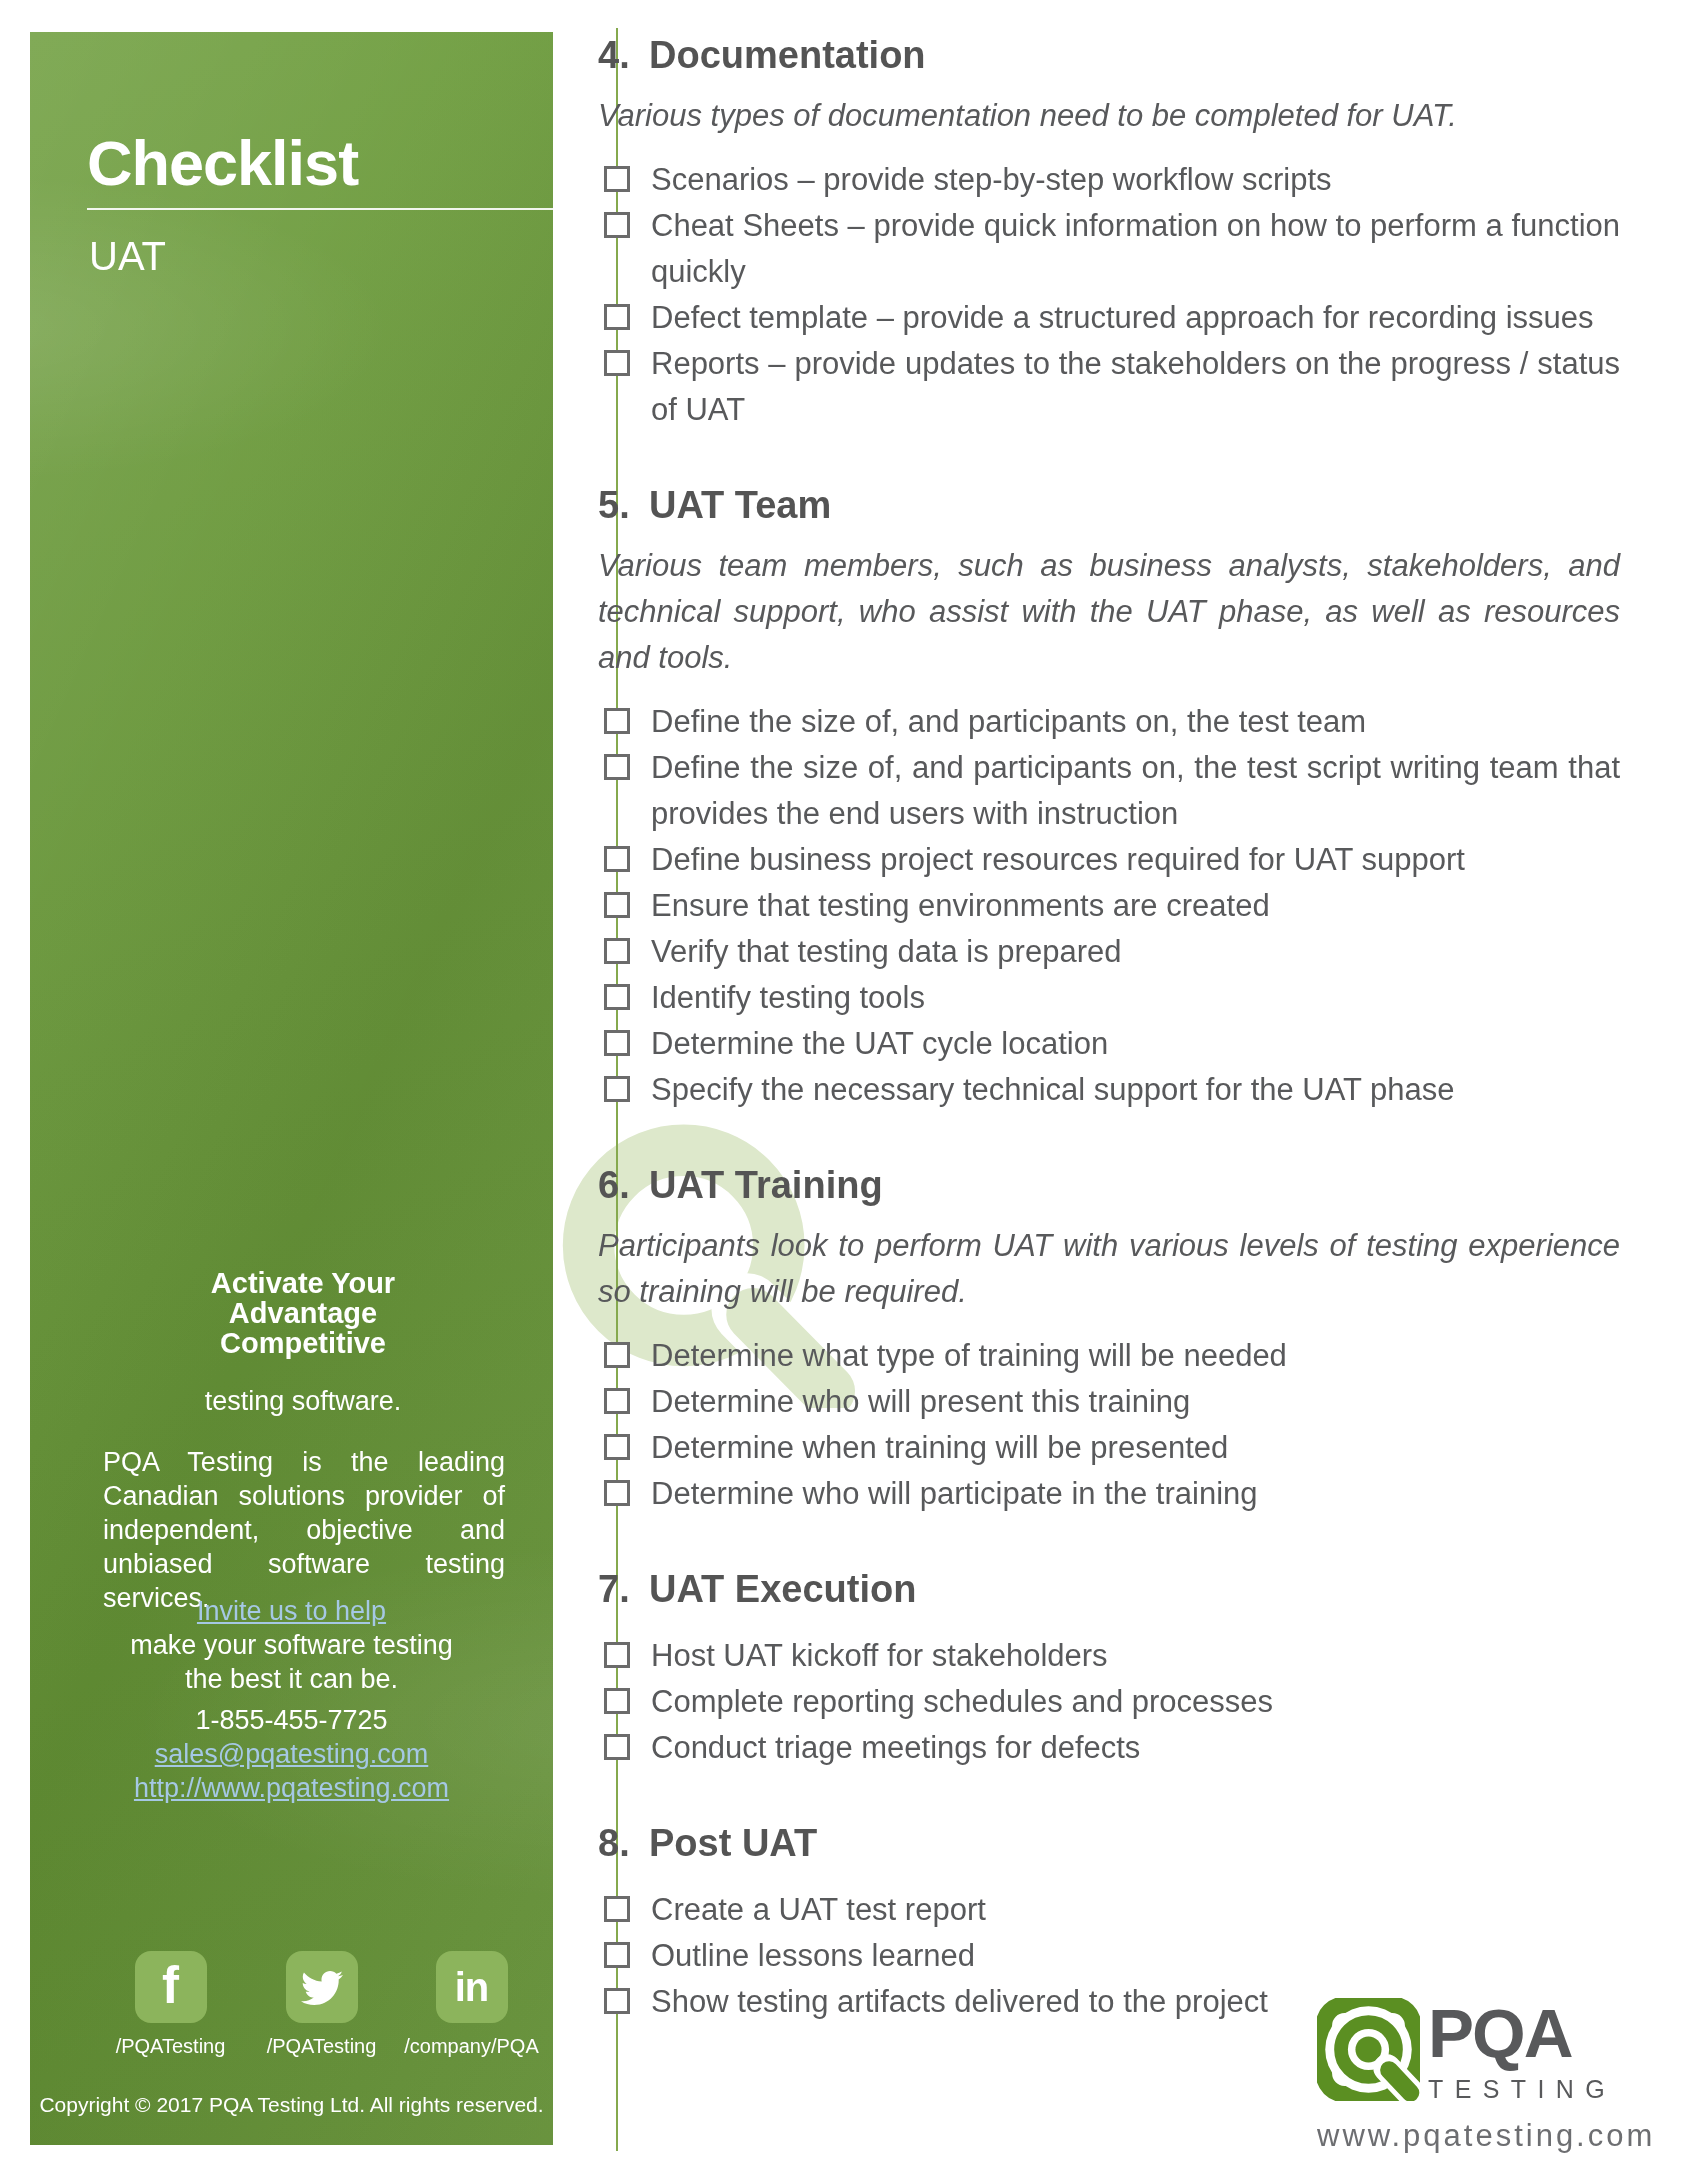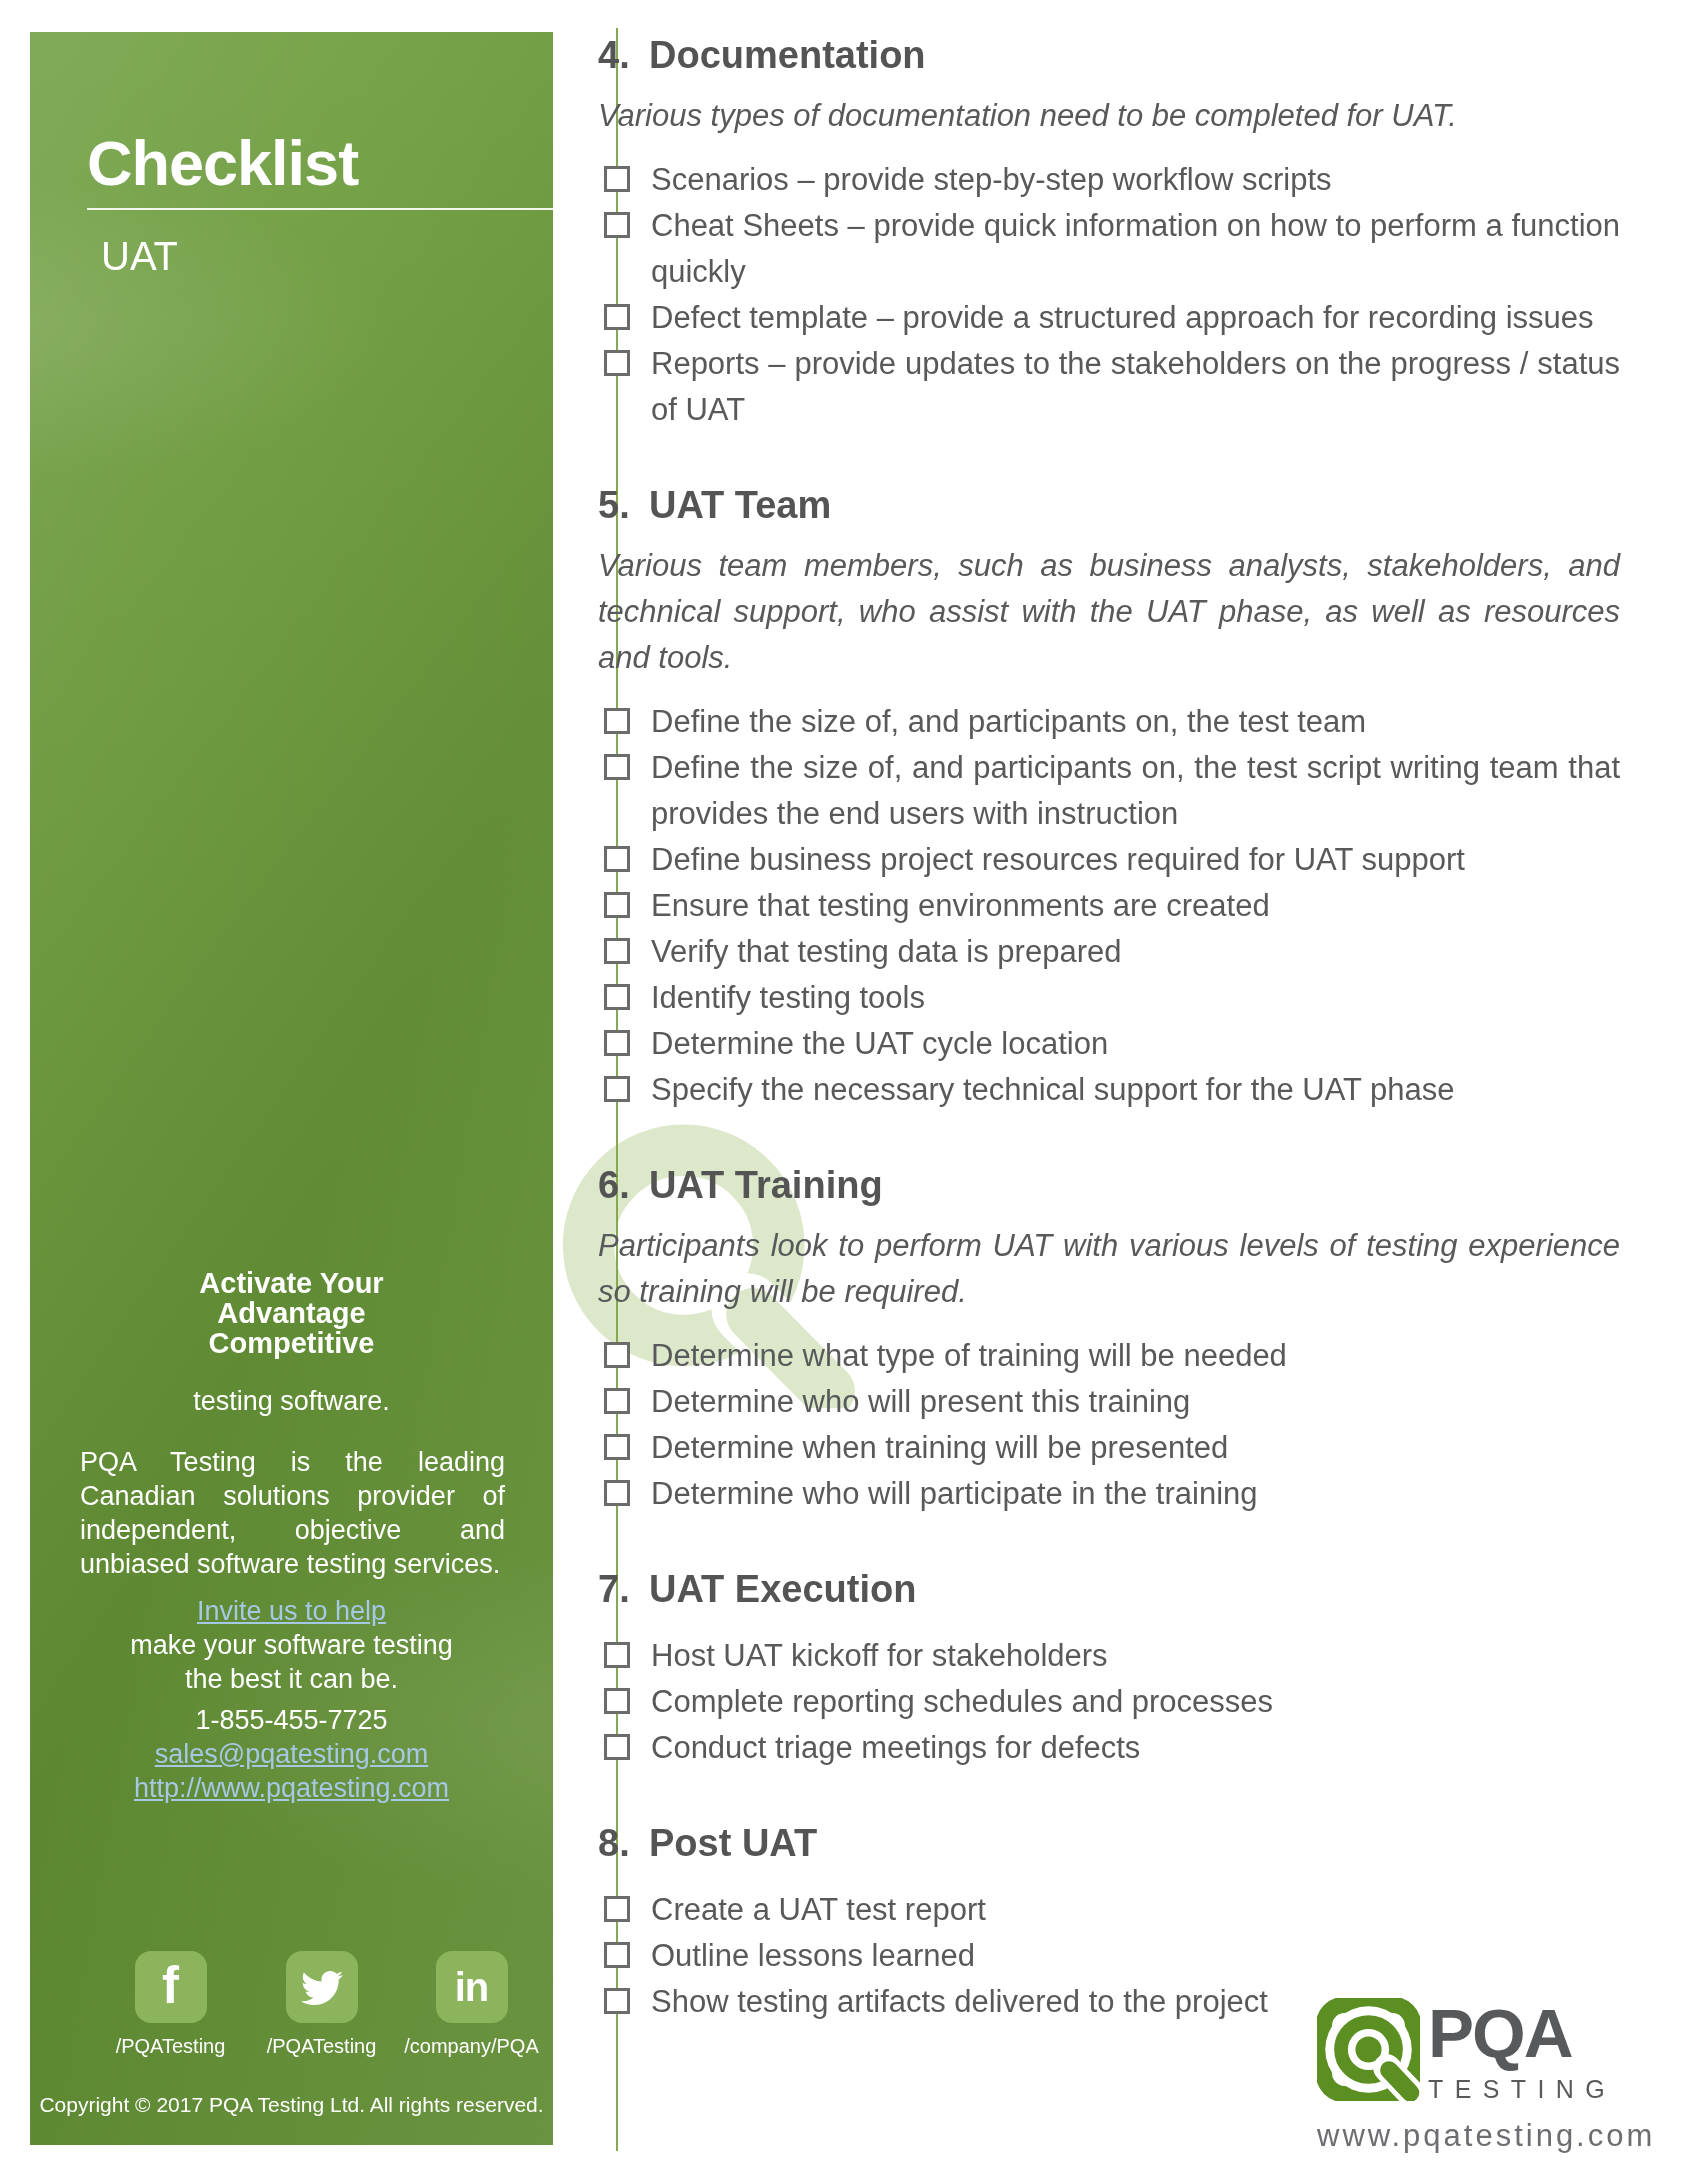--- a/index.html
+++ b/index.html
@@ -20,23 +20,23 @@
   }
   .sidebar::before { 
     content:""; position:absolute; inset:0;
     background:
       radial-gradient(ellipse 693px 257px at -10% 14%, rgba(255,255,255,0.10), rgba(255,255,255,0) 60%),
       radial-gradient(ellipse 792px 297px at 110% 80%, rgba(255,255,255,0.08), rgba(255,255,255,0) 60%);
   }
   .sidebar > * { position:absolute; }
   .sb-title { top:95px; left:57px; font-size:63px; font-weight:bold; letter-spacing:-1px; }
   .sb-rule  { top:176px; left:57px; right:0; height:2px; background:rgba(255,255,255,0.9); }
-  .sb-subtitle { top:202px; left:59px; font-size:40px; font-weight:normal;margin-left:12px; }
-
-  .sb-promo { top:1236px; left:0; width:100%; text-align:center; }
+  .sb-subtitle { top:202px; left:59px; font-size:40px; font-weight:normal; }
+
+  .sb-promo { top:1236px; left:0; width:100%; text-align:center;padding-left:23px; }
   .promo-heading { font-size:29px; font-weight:bold; line-height:30px; }
   .promo-leverage { margin-top:26px; font-size:27px; line-height:35px; }
   .promo-about {
     margin:26px 48px 0 50px; font-size:27px; line-height:34px;
     text-align:justify;
   }
 
   .sb-invite { top:1562px; left:0; width:100%; text-align:center; font-size:27px; line-height:34px; }
   .sb-contact { top:1671px; left:0; width:100%; text-align:center; font-size:27px; line-height:34px; }
   .link { color:#a5c8e4; text-decoration:underline; cursor:pointer; }

